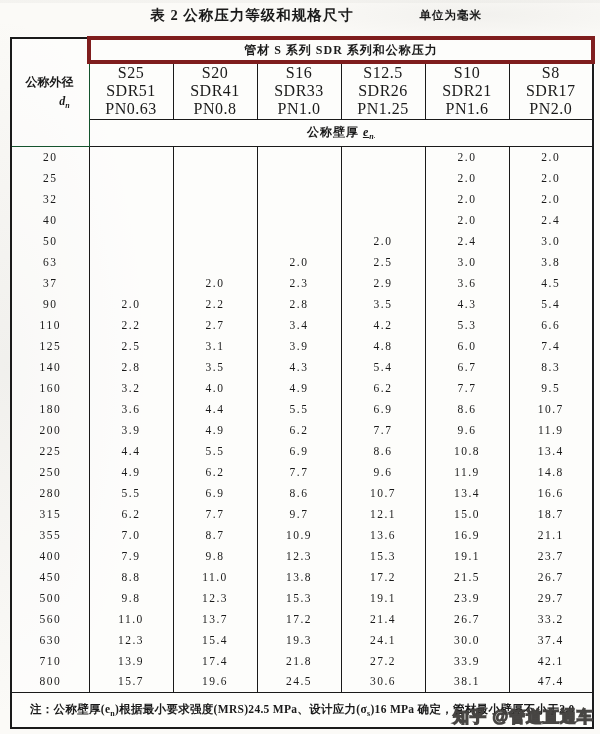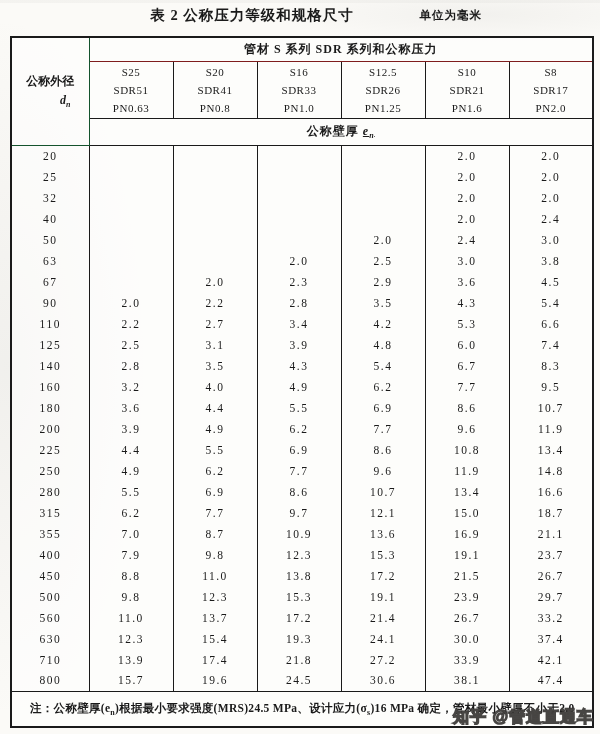--- a/index.html
+++ b/index.html
@@ -41,22 +41,22 @@
   }
   td{padding:0;text-align:center;vertical-align:middle;}
 
   
   tr.r1{height:24px;}
   tr.r2{height:57px;}
   tr.r3{height:27px;}
   td.dn-head{border:1px solid #14532d;font-size:12px;font-weight:bold;}
   td.dn-head .sym{font-weight:bold;font-style:italic;font-size:12px;margin-top:3px;font-family:"Liberation Serif",serif;padding-left:30px;}
   td.dn-head sub,.wall-head sub,.note-cell sub{font-size:8px;}
-  td.series-header{border:1px solid #7f1d1d;font-size:12px;font-weight:bold;letter-spacing:1px;}
-  td.series-cell{border:1px solid #1a1a1a;font-size:11px;letter-spacing:.5px;}
+  td.series-header{border:4px solid #7f1d1d;font-size:12px;font-weight:bold;letter-spacing:1px;}
+  td.series-cell{border:1px solid #1a1a1a;font-size:16px;letter-spacing:.5px;}
   td.series-cell div{line-height:18px;}
   td.wall-head{border:1px solid #1a1a1a;font-size:12px;font-weight:bold;letter-spacing:1px;}
   td.wall-head i{font-weight:bold;font-size:12px;text-decoration:underline;}
 
   
   tbody.data tr{height:21px;padding-left:12px;}
   tbody.data td{font-size:11.5px;letter-spacing:1.5px;white-space:nowrap;}
   tbody.data td.val{border-left:1px solid #1a1a1a;}
 
   
@@ -193,21 +193,21 @@
         <tr>
           <td>63</td>
           <td class="val"></td>
           <td class="val"></td>
           <td class="val">2.0</td>
           <td class="val">2.5</td>
           <td class="val">3.0</td>
           <td class="val">3.8</td>
         </tr>
         <tr>
-          <td>67</td>
+          <td>37</td>
           <td class="val"></td>
           <td class="val">2.0</td>
           <td class="val">2.3</td>
           <td class="val">2.9</td>
           <td class="val">3.6</td>
           <td class="val">4.5</td>
         </tr>
         <tr>
           <td>90</td>
           <td class="val">2.0</td>

